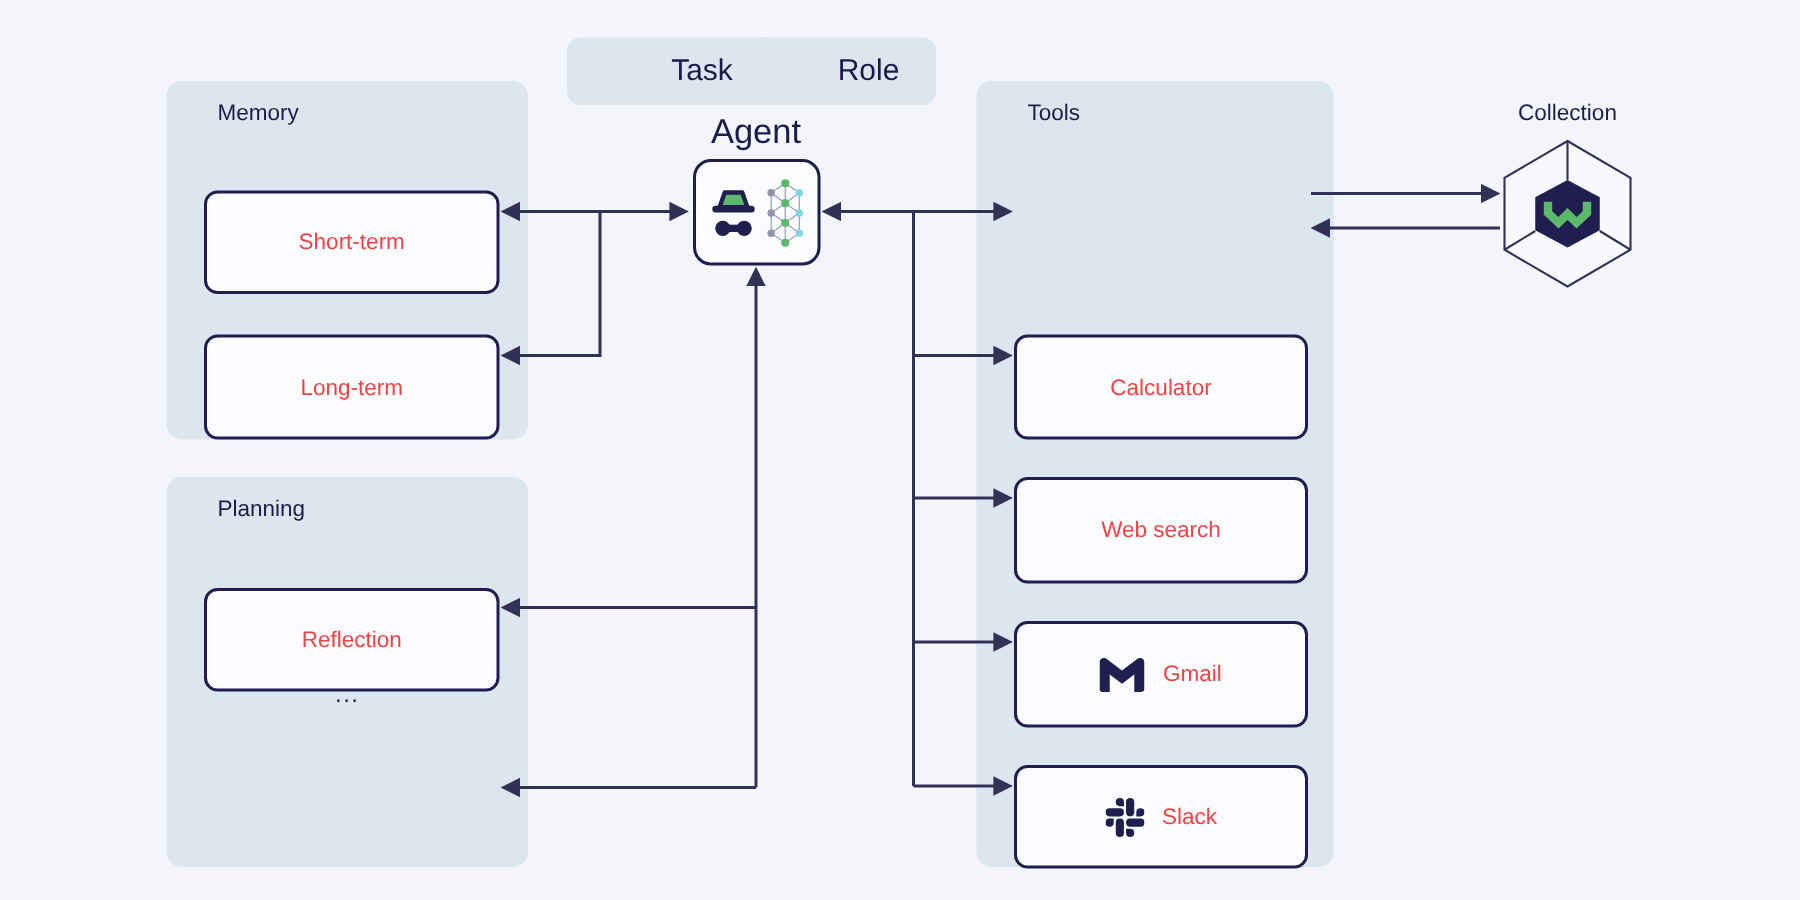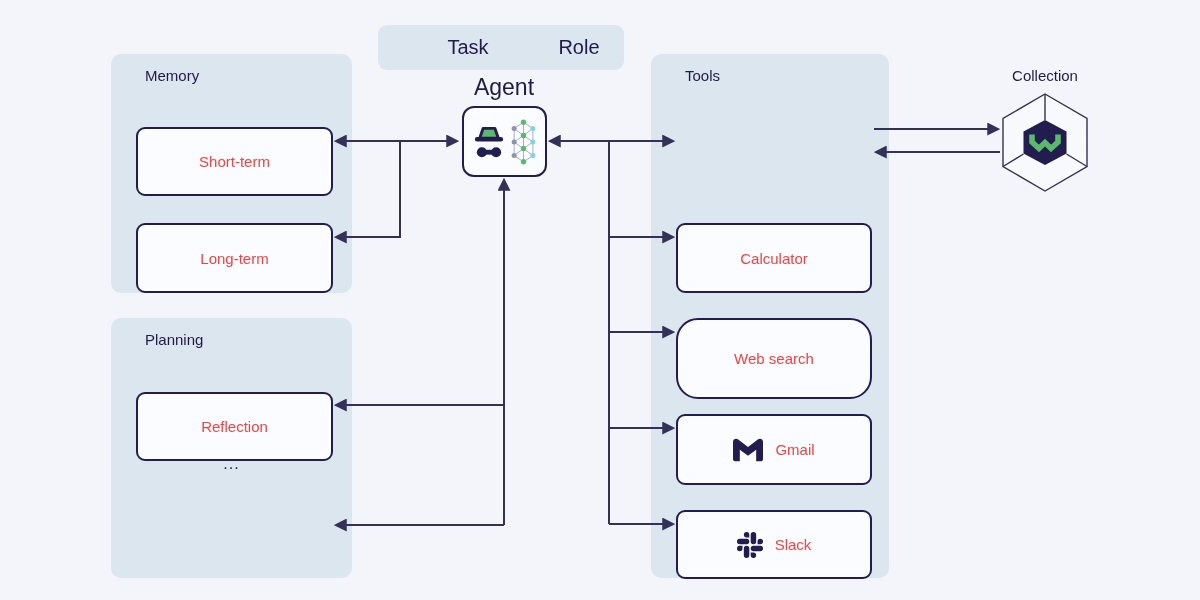--- a/index.html
+++ b/index.html
@@ -158,21 +158,21 @@
   </div>
 
   <div class="node" style="left:136px;top:371px;width:197px;height:69px;">
     <span>Reflection</span>
   </div>
   <div class="ellipsis" style="left:111px;top:455px;width:241px;">...</div>
 
   <div class="node" style="left:676px;top:202px;width:196px;height:70px;">
     <span>Calculator</span>
   </div>
-  <div class="node" style="left:676px;top:297px;width:196px;height:81px;border-radius:22px;">
+  <div class="node" style="left:676px;top:297px;width:196px;height:71px;">
     <span>Web search</span>
   </div>
   <div class="node" style="left:676px;top:393px;width:196px;height:71px;">
     <svg width="30" height="30" viewBox="0 0 24 24">
       <path fill="#211d4e" d="M24 5.457v13.909c0 .904-.732 1.636-1.636 1.636h-3.819V11.73L12 16.64l-6.545-4.91v9.273H1.636A1.636 1.636 0 0 1 0 19.366V5.457c0-2.023 2.309-3.178 3.927-1.964L5.455 4.64 12 9.548l6.545-4.91 1.528-1.145C21.69 2.28 24 3.434 24 5.457z"></path>
     </svg>
     <span>Gmail</span>
   </div>
   <div class="node" style="left:676px;top:489px;width:196px;height:69px;">
     <svg width="26" height="26" viewBox="0 0 24 24">

